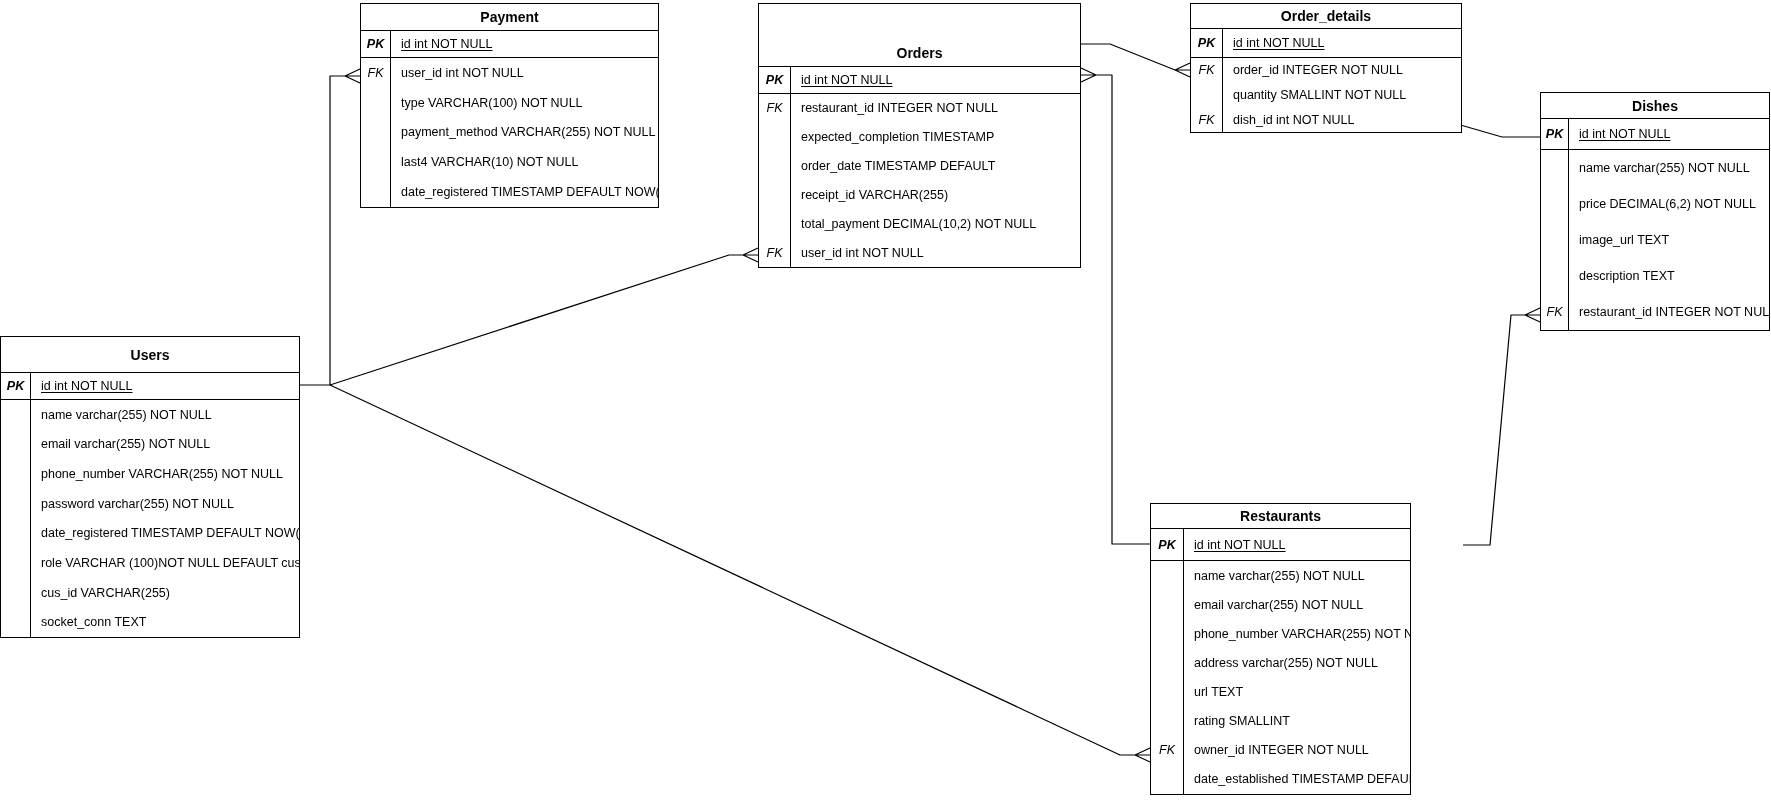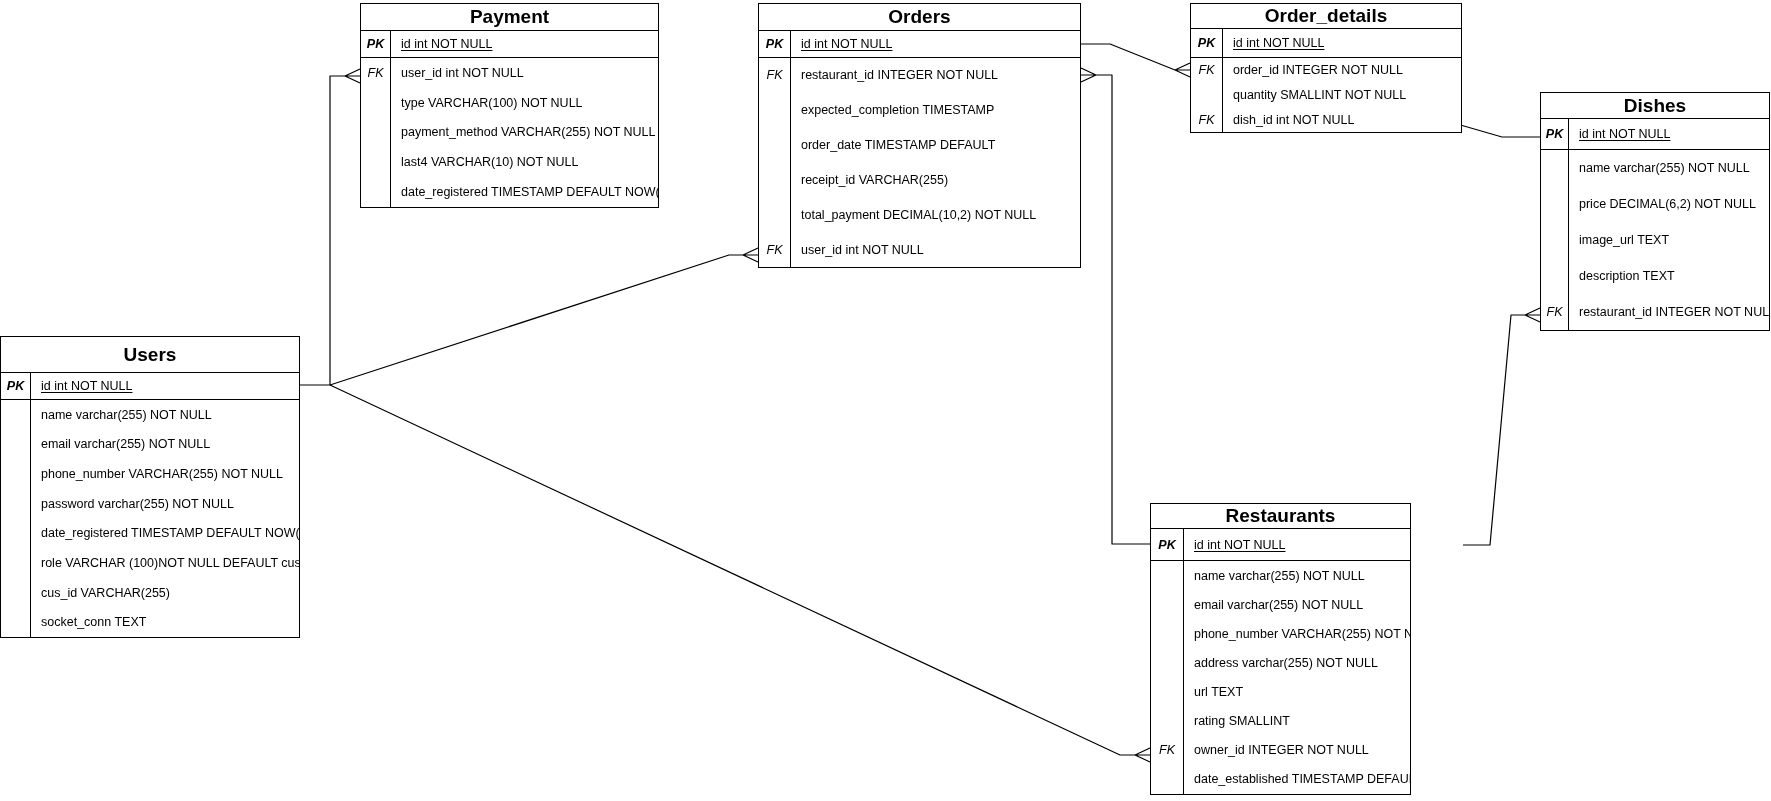--- a/index.html
+++ b/index.html
@@ -39,21 +39,21 @@
     font-size: 12.5px;
     color: #000000;
   }
   .t-title {
     box-sizing: border-box;
     border-bottom: 1.5px solid #000000;
     display: flex;
     align-items: center;
     justify-content: center;
     font-weight: bold;
-    font-size: 19px;
+    font-size: 14px;
     flex: 0 0 auto;
   }
   .t-pkrow {
     box-sizing: border-box;
     border-bottom: 1.5px solid #000000;
     display: flex;
     flex: 0 0 auto;
   }
   .t-body {
     flex: 1 1 auto;
@@ -149,21 +149,21 @@
           <div class="attrcell">last4 VARCHAR(10) NOT NULL</div>
         </div>
         <div class="t-row">
           <div class="keycell" style="width: 30px;"></div>
           <div class="attrcell">date_registered TIMESTAMP DEFAULT NOW()</div>
         </div>
       </div>
   </div>
 
   <div class="etable" style="left:758px; top:3px; width:323px; height:265px;">
-    <div class="t-title" style="height:27px;">Orders</div>
+    <div class="t-title" style="height:27px;margin-top:36px;">Orders</div>
     <div class="t-pkrow" style="height:27px;">
       <div class="keycell" style="width:32px;">PK</div>
       <div class="attrcell pktext">id int NOT NULL</div>
     </div>
     <div class="t-body">
         <div class="t-row">
           <div class="keycell" style="width: 32px;">FK</div>
           <div class="attrcell">restaurant_id INTEGER NOT NULL</div>
         </div>
         <div class="t-row">

